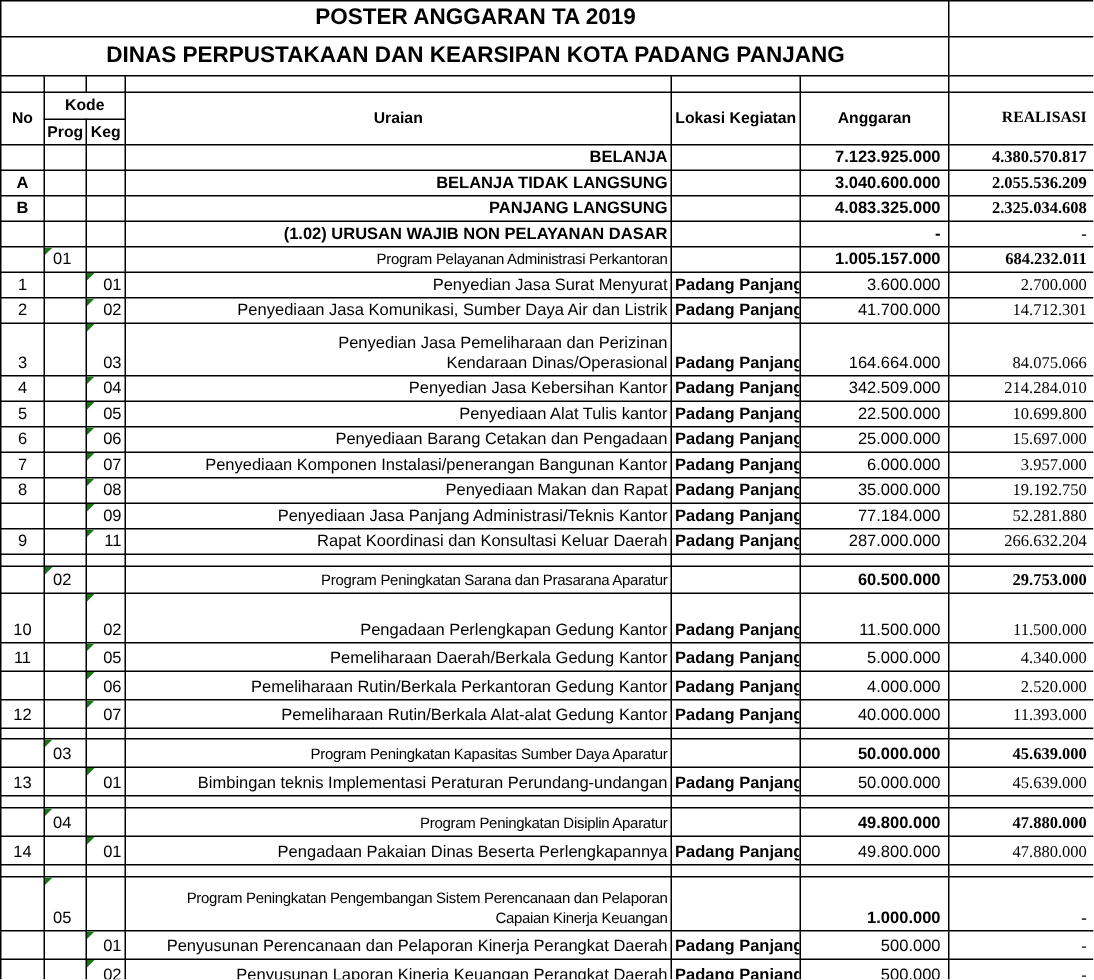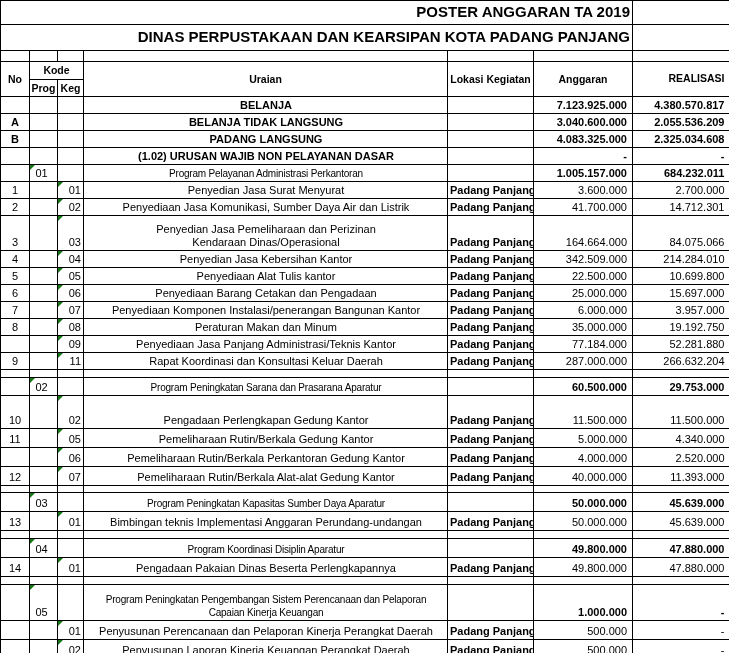--- a/index.html
+++ b/index.html
@@ -10,29 +10,29 @@
   }
   table { border-collapse:collapse; table-layout:fixed; width:729px; }
   td {
     border:1px solid #000;
     padding:0 2px 1px 3px;
     vertical-align:bottom;
     font-size:11px; line-height:13px;
     overflow:hidden; position:relative;
     white-space:pre;
   }
-  .title-cell { text-align:right; vertical-align:middle; font-weight:bold; font-size:15px; line-height:16px; }
+  .title-cell { text-align:center; vertical-align:middle; font-weight:bold; font-size:15px; line-height:16px; }
   .hdr { text-align:center; vertical-align:middle; font-weight:bold; font-size:10.5px; padding:0 1px; }
   .c-no  { text-align:center; padding:0 1px 1px; }
   .c-prog{ text-align:center; padding:0 5px 1px 1px; }
   .c-keg { text-align:right;  padding:0 2px 1px 1px; }
-  .c-ur  { text-align:center; }
+  .c-ur  { text-align:right; }
   .c-lok { padding:0 0 1px 2px;font-weight:bold; }
   .c-ang, .c-rea { text-align:right; padding:0 5px 1px 1px; }
-  .c-rea { border-left:1px dashed #000; border-right:none; }
+  .c-rea { border-left:1px dashed #000; border-right:none;font-family:Liberation Serif, serif; }
   tr.bold td { font-weight:bold; }
   tr.program td.c-ur { font-weight:normal; font-size:10px; letter-spacing:-0.2px; }
   tr.program td.c-ang, tr.program td.c-rea { font-weight:bold; }
   .marker {
     position:absolute; top:0; left:0; width:0; height:0;
     border-top:5px solid #157815; border-right:5px solid transparent;
   }
 </style>
 </head>
 <body>
@@ -93,21 +93,21 @@
           <td class="c-keg"></td>
           <td class="c-ur"><span>BELANJA TIDAK LANGSUNG</span></td>
           <td class="c-lok"></td>
           <td class="c-ang"><span>3.040.600.000</span></td>
           <td class="c-rea"><span>2.055.536.209</span></td>
         </tr>
         <tr class="bold" style="height: 17px;">
           <td class="c-no"><span>B</span></td>
           <td class="c-prog"></td>
           <td class="c-keg"></td>
-          <td class="c-ur"><span>PADANG LANGSUNG</span></td>
+          <td class="c-ur"><span>PANJANG LANGSUNG</span></td>
           <td class="c-lok"></td>
           <td class="c-ang"><span>4.083.325.000</span></td>
           <td class="c-rea"><span>2.325.034.608</span></td>
         </tr>
         <tr class="bold" style="height: 17px;">
           <td class="c-no"></td>
           <td class="c-prog"></td>
           <td class="c-keg"></td>
           <td class="c-ur"><span>(1.02) URUSAN WAJIB NON PELAYANAN DASAR</span></td>
           <td class="c-lok"></td>
@@ -184,21 +184,21 @@
           <td class="c-keg"><span>07</span><span class="marker" style="border-top-color: rgb(21, 120, 21);"></span></td>
           <td class="c-ur"><span>Penyediaan Komponen Instalasi/penerangan Bangunan Kantor</span></td>
           <td class="c-lok"><span>Padang Panjang</span></td>
           <td class="c-ang"><span>6.000.000</span></td>
           <td class="c-rea"><span>3.957.000</span></td>
         </tr>
         <tr style="height: 17px;">
           <td class="c-no"><span>8</span></td>
           <td class="c-prog"></td>
           <td class="c-keg"><span>08</span><span class="marker" style="border-top-color: rgb(21, 120, 21);"></span></td>
-          <td class="c-ur"><span>Peraturan Makan dan Minum</span></td>
+          <td class="c-ur"><span>Penyediaan Makan dan Rapat</span></td>
           <td class="c-lok"><span>Padang Panjang</span></td>
           <td class="c-ang"><span>35.000.000</span></td>
           <td class="c-rea"><span>19.192.750</span></td>
         </tr>
         <tr style="height: 17px;">
           <td class="c-no"></td>
           <td class="c-prog"></td>
           <td class="c-keg"><span>09</span><span class="marker" style="border-top-color: rgb(21, 120, 21);"></span></td>
           <td class="c-ur"><span>Penyediaan Jasa Panjang Administrasi/Teknis Kantor</span></td>
           <td class="c-lok"><span>Padang Panjang</span></td>
@@ -238,21 +238,21 @@
           <td class="c-keg"><span>02</span><span class="marker" style="border-top-color: rgb(21, 120, 21);"></span></td>
           <td class="c-ur"><span>Pengadaan Perlengkapan Gedung Kantor</span></td>
           <td class="c-lok"><span>Padang Panjang</span></td>
           <td class="c-ang"><span>11.500.000</span></td>
           <td class="c-rea"><span>11.500.000</span></td>
         </tr>
         <tr style="height: 19px;">
           <td class="c-no"><span>11</span></td>
           <td class="c-prog"></td>
           <td class="c-keg"><span>05</span><span class="marker" style="border-top-color: rgb(21, 120, 21);"></span></td>
-          <td class="c-ur"><span>Pemeliharaan Rutin/Berkala Gedung Kantor</span></td>
+          <td class="c-ur"><span>Pemeliharaan Daerah/Berkala Gedung Kantor</span></td>
           <td class="c-lok"><span>Padang Panjang</span></td>
           <td class="c-ang"><span>5.000.000</span></td>
           <td class="c-rea"><span>4.340.000</span></td>
         </tr>
         <tr style="height: 19px;">
           <td class="c-no"></td>
           <td class="c-prog"></td>
           <td class="c-keg"><span>06</span><span class="marker" style="border-top-color: rgb(21, 120, 21);"></span></td>
           <td class="c-ur"><span>Pemeliharaan Rutin/Berkala Perkantoran Gedung Kantor</span></td>
           <td class="c-lok"><span>Padang Panjang</span></td>
@@ -283,39 +283,39 @@
           <td class="c-keg"></td>
           <td class="c-ur"><span>Program Peningkatan Kapasitas Sumber Daya Aparatur</span></td>
           <td class="c-lok"></td>
           <td class="c-ang"><span>50.000.000</span></td>
           <td class="c-rea"><span>45.639.000</span></td>
         </tr>
         <tr style="height: 19px;">
           <td class="c-no"><span>13</span></td>
           <td class="c-prog"></td>
           <td class="c-keg"><span>01</span><span class="marker" style="border-top-color: rgb(21, 120, 21);"></span></td>
-          <td class="c-ur"><span>Bimbingan teknis Implementasi Anggaran Perundang-undangan</span></td>
+          <td class="c-ur"><span>Bimbingan teknis Implementasi Peraturan Perundang-undangan</span></td>
           <td class="c-lok"><span>Padang Panjang</span></td>
           <td class="c-ang"><span>50.000.000</span></td>
           <td class="c-rea"><span>45.639.000</span></td>
         </tr>
         <tr style="height: 8px;">
           <td class="c-no"></td>
           <td class="c-prog"></td>
           <td class="c-keg"></td>
           <td class="c-ur"></td>
           <td class="c-lok"></td>
           <td class="c-ang"></td>
           <td class="c-rea"></td>
         </tr>
         <tr class="program" style="height: 19px;">
           <td class="c-no"></td>
           <td class="c-prog"><span>04</span><span class="marker" style="border-top-color: rgb(21, 120, 21);"></span></td>
           <td class="c-keg"></td>
-          <td class="c-ur"><span>Program Koordinasi Disiplin Aparatur</span></td>
+          <td class="c-ur"><span>Program Peningkatan Disiplin Aparatur</span></td>
           <td class="c-lok"></td>
           <td class="c-ang"><span>49.800.000</span></td>
           <td class="c-rea"><span>47.880.000</span></td>
         </tr>
         <tr style="height: 19px;">
           <td class="c-no"><span>14</span></td>
           <td class="c-prog"></td>
           <td class="c-keg"><span>01</span><span class="marker" style="border-top-color: rgb(21, 120, 21);"></span></td>
           <td class="c-ur"><span>Pengadaan Pakaian Dinas Beserta Perlengkapannya</span></td>
           <td class="c-lok"><span>Padang Panjang</span></td>

